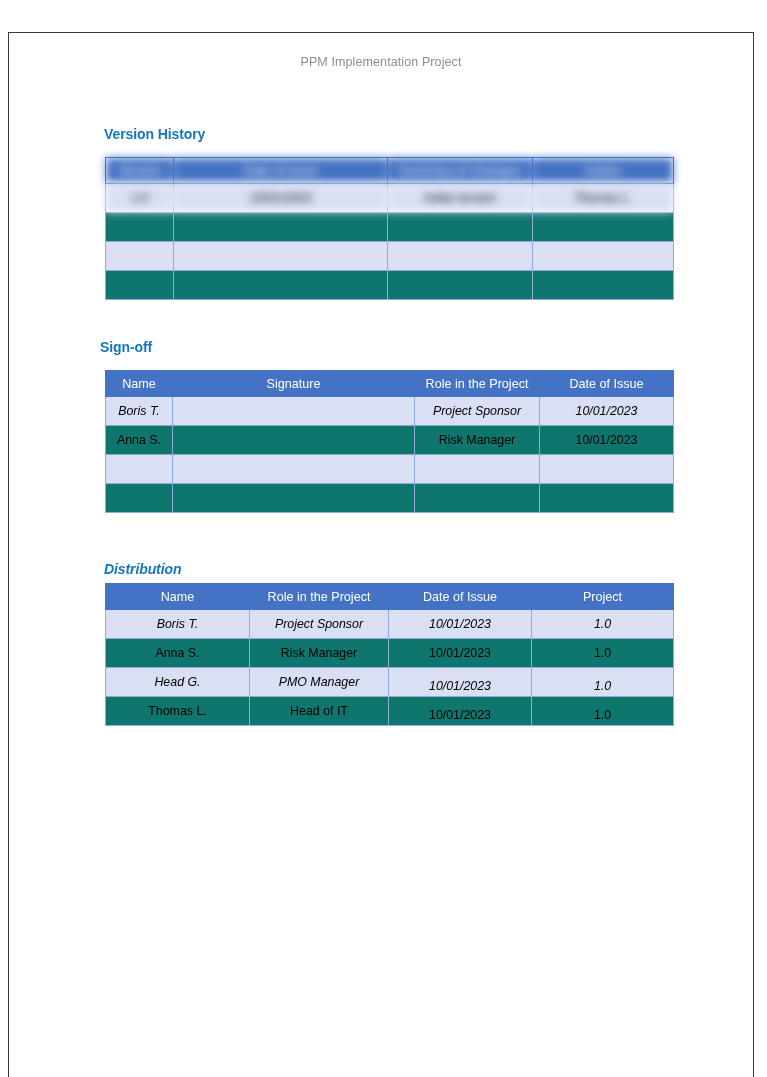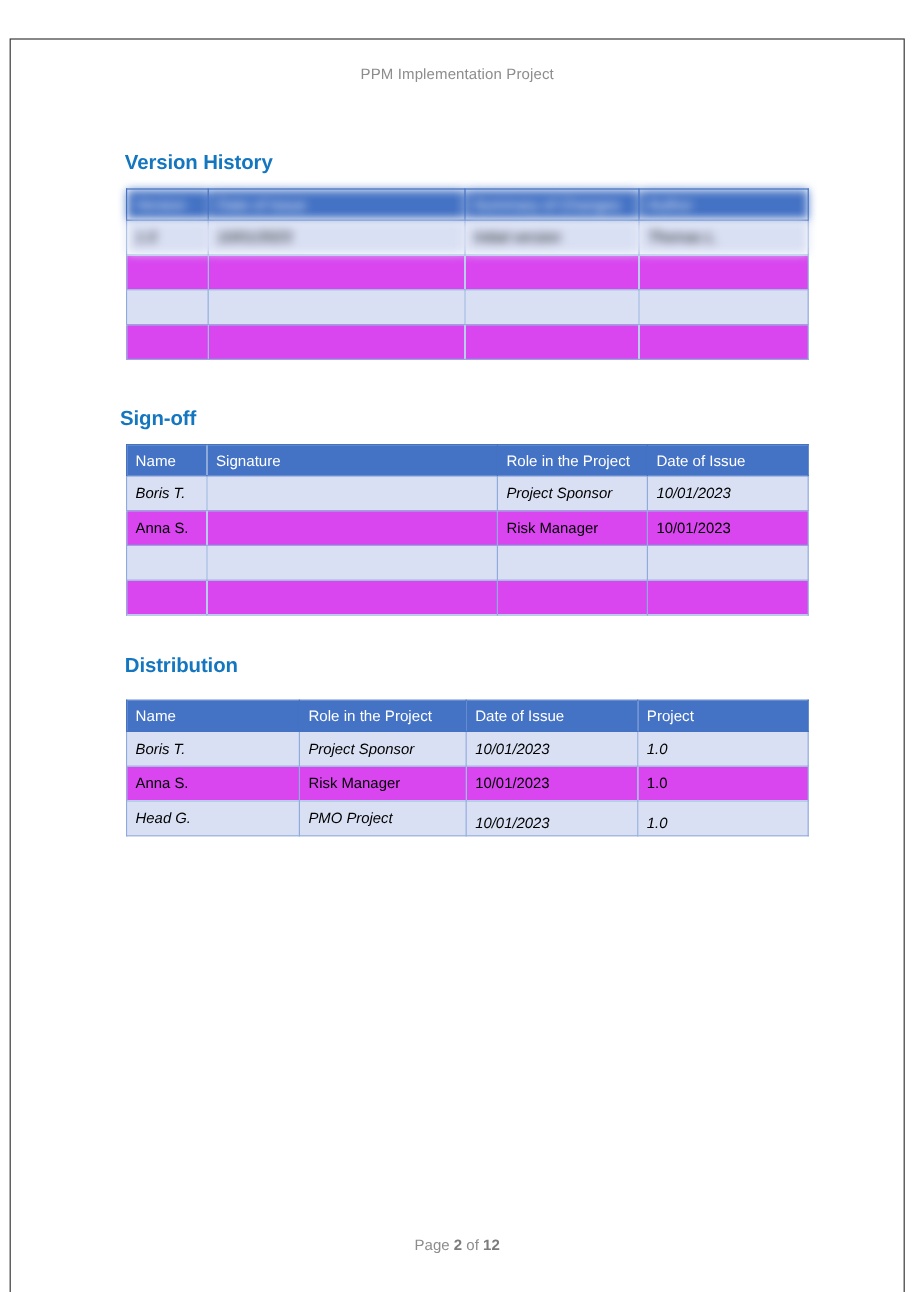--- a/index.html
+++ b/index.html
@@ -46,53 +46,53 @@
     width: 100%;
     text-align: center;
     font-size: 12.5px;
     color: #8d8d8d;
   }
   .doc-footer b { color: #7c7c7c; font-weight: bold; }
 
   h2.section-heading {
     position: absolute;
     margin: 0;
-    font-size: 17px;
+    font-size: 14px;
     font-weight: bold;
     color: #1576c0;
     letter-spacing: -.1px;
     white-space: nowrap;
   }
 
   table.doc-table {
     position: absolute;
     border-collapse: collapse;
     table-layout: fixed;
     font-size: 12.4px;
     color: #000000;
   }
   table.doc-table td, table.doc-table th {
     border: 1px solid #8faadc;
     padding: 0 7px;
-    text-align: left;
+    text-align: center;
     vertical-align: middle;
     font-weight: normal;
     overflow: hidden;
     white-space: nowrap;
   }
   table.doc-table thead th {
     background: #4472c4;
     color: #ffffff;
     border-color: #4472c4;
     font-size: 12.6px;
     height: 25px;
   }
   table.doc-table tbody td { height: 28px; }
   table.doc-table tbody tr.band td { background: #d9e0f3; font-style: italic; }
-  table.doc-table tbody tr.plain td { background: #d946ef; }
+  table.doc-table tbody tr.plain td { background: #0f766e; }
 
   
   table.dotted-head thead th + th {
     border-left: 1px dotted #ffffff;
   }
 
   
   #version-history-table .redacted {
     filter: blur(4.2px);
     -webkit-filter: blur(4.2px);
@@ -195,21 +195,21 @@
       </tr>
       <tr class="plain">
         <td></td>
         <td></td>
         <td></td>
         <td></td>
       </tr>
     </tbody>
   </table>
 
-  <h2 class="section-heading" style="left:95px; top:512px;">Distribution</h2>
+  <h2 class="section-heading" style="left:95px; top:528px;font-style:italic;">Distribution</h2>
 
   <table class="doc-table dotted-head" id="distribution-table" style="left:96px; top:550px; width:568px;">
     <colgroup>
       <col style="width:144px">
         <col style="width:139px">
         <col style="width:143px">
         <col style="width:142px">
     </colgroup>
     <thead>
       <tr>
@@ -227,27 +227,27 @@
         <td>1.0</td>
       </tr>
       <tr class="plain">
         <td>Anna S.</td>
         <td>Risk Manager</td>
         <td>10/01/2023</td>
         <td>1.0</td>
       </tr>
       <tr class="band">
         <td>Head G.</td>
-        <td>PMO Project</td>
+        <td>PMO Manager</td>
         <td><span class="low-baseline">10/01/2023</span></td>
         <td><span class="low-baseline">1.0</span></td>
       </tr>
+      <tr class="plain">
+        <td>Thomas L.</td>
+        <td>Head of IT</td>
+        <td><span class="low-baseline">10/01/2023</span></td>
+        <td><span class="low-baseline">1.0</span></td>
+      </tr>
     </tbody>
   </table>
 
-  <div class="doc-footer">
-    <span>Page</span>
-    <b>2</b>
-    <span>of</span>
-    <b>12</b>
-  </div>
 
 </div>
 
 </body></html>

